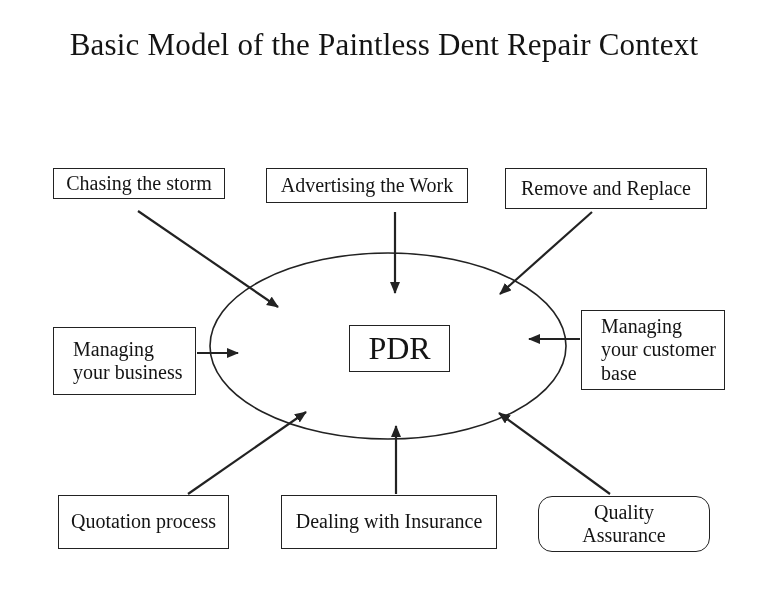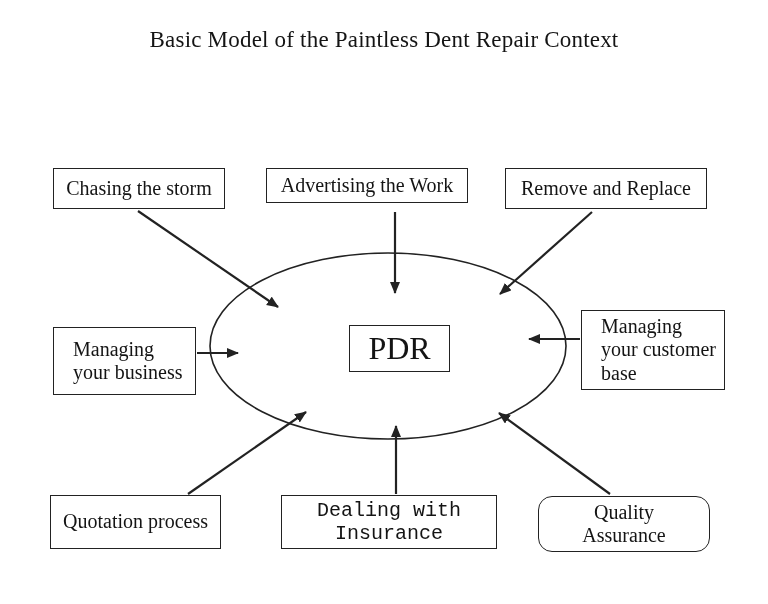--- a/index.html
+++ b/index.html
@@ -17,21 +17,21 @@
     background: var(--bg, #ffffff);
     overflow: hidden;
   }
   .title {
     position: absolute;
     top: 27px;
     left: 0;
     width: 100%;
     margin: 0;
     text-align: center;
-    font-size: 23px;
+    font-size: 31px;
     font-weight: normal;
     color: var(--ink, #141414);
     letter-spacing: 0.2px;
   }
   svg.links {
     position: absolute;
     left: 0;
     top: 0;
     width: 768px;
     height: 604px;
@@ -96,30 +96,30 @@
       <line x1="395" y1="212" x2="395" y2="293" marker-end="url(#ah)"></line>
       <line x1="592" y1="212" x2="500" y2="294" marker-end="url(#ah)"></line>
       <line x1="197" y1="353" x2="238" y2="353" marker-end="url(#ah)"></line>
       <line x1="580" y1="339" x2="529" y2="339" marker-end="url(#ah)"></line>
       <line x1="188" y1="494" x2="306" y2="412" marker-end="url(#ah)"></line>
       <line x1="396" y1="494" x2="396" y2="426" marker-end="url(#ah)"></line>
       <line x1="610" y1="494" x2="499" y2="413" marker-end="url(#ah)"></line>
     </svg>
 
   <div id="nodes-host">
-      <div class="node" style="left: 53px; top: 168px; width: 172px; height: 41px;"><span>Chasing the storm</span></div>
+      <div class="node" style="left: 53px; top: 168px; width: 172px; height: 31px;"><span>Chasing the storm</span></div>
       <div class="node" style="left: 266px; top: 168px; width: 202px; height: 35px;"><span>Advertising the Work</span></div>
       <div class="node" style="left: 505px; top: 168px; width: 202px; height: 41px; text-align: center;"><span>Remove and Replace</span></div>
       <div class="node left" style="left: 53px; top: 327px; width: 143px; height: 68px;"><span>Managing
 your business</span></div>
       <div class="node left" style="left: 581px; top: 310px; width: 144px; height: 80px;"><span>Managing
 your customer
 base</span></div>
-      <div class="node" style="left: 50px; top: 495px; width: 171px; height: 54px;"><span>Quotation process</span></div>
-      <div class="node" style="left: 281px; top: 495px; width: 216px; height: 54px; font-family: Liberation Mono, monospace;"><span>Dealing with Insurance</span></div>
+      <div class="node" style="left: 58px; top: 495px; width: 171px; height: 54px;"><span>Quotation process</span></div>
+      <div class="node" style="left: 281px; top: 495px; width: 216px; height: 54px;"><span>Dealing with Insurance</span></div>
       <div class="node" style="left: 538px; top: 496px; width: 172px; height: 56px; border-radius: 14px;"><span>Quality
 Assurance</span></div>
     </div>
 
   <div class="pdr-box" id="pdr-box" style="left: 349px; top: 325px; width: 101px; height: 47px;">
     <span>PDR</span>
   </div>
 
 </div>
 

